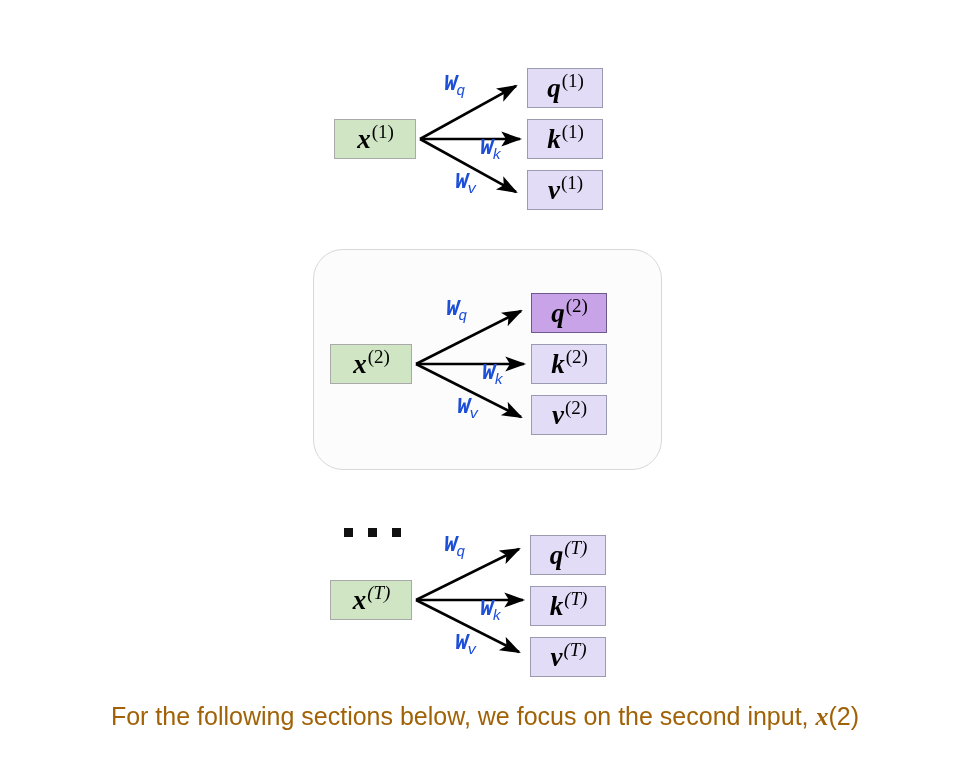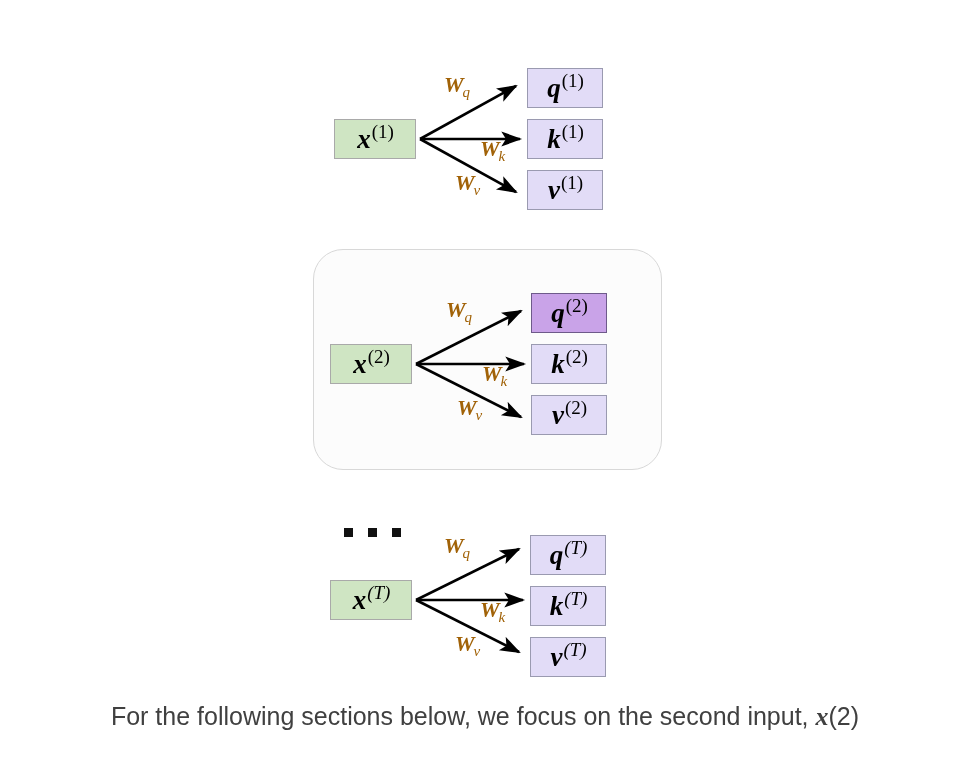--- a/index.html
+++ b/index.html
@@ -81,22 +81,22 @@
     height: 40px;
   }
   .vbox.qkv-box.highlighted {
     background: #c9a3e8;
     border-color: #6e5a8a;
   }
 
   
   .wlabel {
     position: absolute;
-    font-family: Liberation Serif, serif;
-    color: #a16207;
+    font-family: Liberation Mono, monospace;
+    color: #1d4ed8;
     white-space: nowrap;
     line-height: 1;
   }
   .wlabel .wmain {
     font-style: italic;
     font-weight: bold;
     font-size: 22px;
   }
   .wlabel .wsub {
     font-style: italic;
@@ -127,21 +127,21 @@
 
   
   .caption {
     position: absolute;
     left: 0;
     top: 702px;
     width: 970px;
     text-align: center;
     font-family: "Liberation Sans", sans-serif;
     font-size: 25px;
-    color: #404040;
+    color: #a16207;
     white-space: nowrap;
   }
   .caption .cap-var {
     font-weight: bold;
     font-style: italic;
     font-family: "Liberation Serif", serif;
     font-size: 26px;
   }
   .caption .cap-idx {
     font-family: "Liberation Sans", sans-serif;

